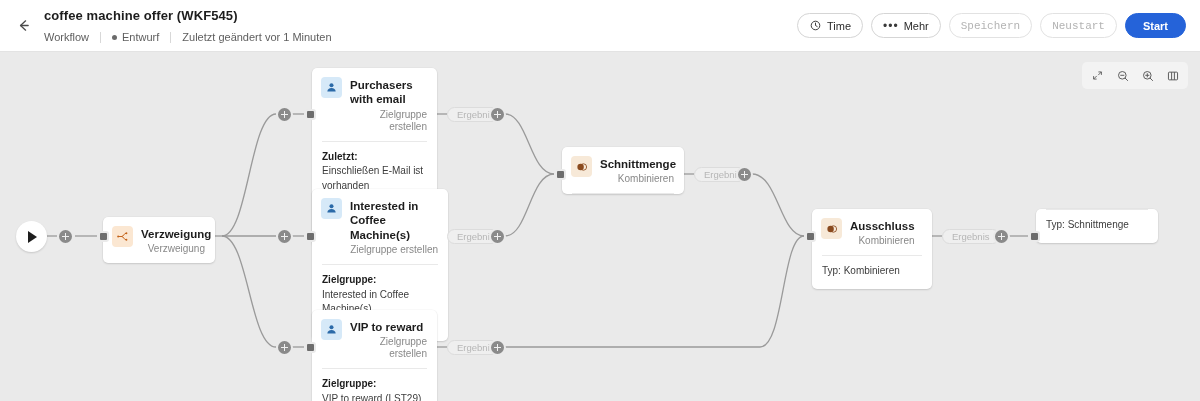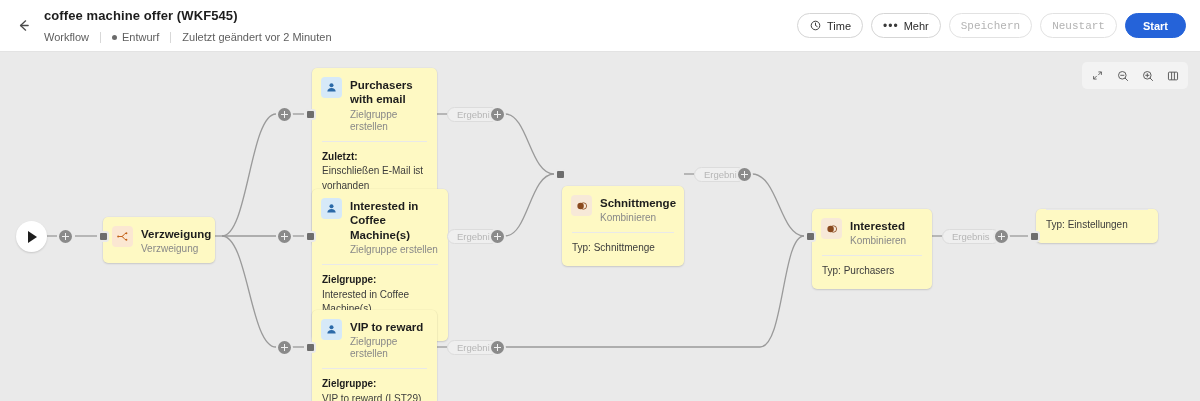--- a/index.html
+++ b/index.html
@@ -55,36 +55,36 @@
     background: #f3f3f3; border-radius: 5px;
     display: flex; align-items: center; gap: 2px; padding: 0 4px; z-index: 20;
   }
   .ctool {
     width: 23px; height: 21px; display: flex; align-items: center; justify-content: center;
     border-radius: 4px; cursor: pointer; color: #5a5a5a;
   }
 
   
   .node {
-    position: absolute; background: #fef9c3; border-radius: 5px;
+    position: absolute; background: #ffffff; border-radius: 5px;
     box-shadow: 0 1px 2px rgba(0,0,0,.13), 0 0 0 .5px rgba(0,0,0,.04);
     z-index: 10;
   }
   .node-head { display: flex; align-items: flex-start; gap: 8px; padding: 9px 10px 8px 9px; }
   .node-icon {
     width: 21px; height: 21px; border-radius: 4px; flex: 0 0 21px;
     display: flex; align-items: center; justify-content: center;
   }
   .ic-audience { background: #d6e9f8; }
   .ic-combine  { background: #f7e9d8; }
   .ic-email    { background: #dcdcf8; }
   .ic-branch   { background: #fbe7d2; }
   .node-titles { display: flex; flex-direction: column; gap: 2px; min-width: 0; padding-top: 1px; }
   .node-title { font-size: 11.5px; font-weight: bold; color: #1d1d1d; line-height: 1.25; }
-  .node-sub { font-size: 10px; color: #888888; line-height: 1.2; }
+  .node-sub { font-size: 10px; color: #888888; line-height: 1.2; text-align: right; }
   .node-divider { height: 1px; background: #e9e9e9; margin: 0 10px; }
   .node-body { padding: 8px 10px 10px 10px; font-size: 10px; color: #3c3c3c; line-height: 1.45; }
   .node-body b { font-weight: bold; color: #1d1d1d; }
   .node-body .line { display: block; }
 
   
   .port {
     position: absolute; width: 11px; height: 11px; border-radius: 3px;
     background: #6d6d6d; border: 2px solid #eaeaea; z-index: 14;
   }
@@ -127,21 +127,21 @@
     <div class="title-block">
       <div class="wf-title">coffee machine offer (WKF545)</div>
       <div class="wf-sub">
         <span class="seg">Workflow</span>
         <span class="sep"></span>
         <span class="seg status-wrap">
           <i class="status-dot"></i>
           <span class="status-text">Entwurf</span>
         </span>
         <span class="sep"></span>
-        <span class="seg">Zuletzt geändert vor 2 Minuten</span>
+        <span class="seg">Zuletzt geändert vor 1 Minuten</span>
       </div>
     </div>
 
     <div class="top-actions">
 
       <div class="btn">
         <svg width="13" height="13" viewBox="0 0 20 20" fill="none" stroke="currentColor" stroke-width="1.4">
           <circle cx="10" cy="10" r="6.6"></circle>
           <path d="M10 6.3 V10 L12.6 11.6" stroke-linecap="round" stroke-linejoin="round"></path>
         </svg>
@@ -341,65 +341,62 @@
       <div class="node-divider"></div>
       <div class="node-body">
         <b class="line">Zielgruppe:</b>
         <span class="line">VIP to reward (LST29)</span>
       </div>
     </div>
     <div class="result-pill" style="left:447px; top:288px;">Ergebnis</div>
     <div class="plus" style="left:489px; top:287px;"></div>
 
     <div class="port" style="left:555px; top:117px;"></div>
-    <div class="node" style="left:562px; top:95px; width:122px;margin-top:39px;">
+    <div class="node" style="left:562px; top:95px; width:122px;">
       <div class="node-head">
         <div class="node-icon ic-combine">
           <svg width="14" height="14" viewBox="0 0 20 20">
             <circle cx="8" cy="10" r="4.6" fill="#8a4a1e"></circle>
             <circle cx="12" cy="10" r="4.6" fill="none" stroke="#8a4a1e" stroke-width="1.2"></circle>
           </svg>
         </div>
         <div class="node-titles">
           <div class="node-title">Schnittmenge</div>
           <div class="node-sub">Kombinieren</div>
         </div>
       </div>
       <div class="node-divider"></div>
-      <div class="node-body">
-        <span class="line">Typ: Schnittmenge</span>
-      </div>
     </div>
     <div class="result-pill" style="left:694px; top:115px;">Ergebnis</div>
     <div class="plus" style="left:736px; top:114px;"></div>
 
     <div class="port" style="left:805px; top:179px;"></div>
     <div class="node" style="left:812px; top:157px; width:120px;">
       <div class="node-head">
         <div class="node-icon ic-combine">
           <svg width="14" height="14" viewBox="0 0 20 20">
             <circle cx="8" cy="10" r="4.6" fill="#8a4a1e"></circle>
             <circle cx="12" cy="10" r="4.6" fill="none" stroke="#8a4a1e" stroke-width="1.2"></circle>
           </svg>
         </div>
         <div class="node-titles">
-          <div class="node-title">Interested</div>
+          <div class="node-title">Ausschluss</div>
           <div class="node-sub">Kombinieren</div>
         </div>
       </div>
       <div class="node-divider"></div>
       <div class="node-body">
-        <span class="line">Typ: Purchasers</span>
+        <span class="line">Typ: Kombinieren</span>
       </div>
     </div>
     <div class="result-pill" style="left:942px; top:177px;">Ergebnis</div>
     <div class="plus" style="left:993px; top:176px;"></div>
 
     <div class="port" style="left:1029px; top:179px;"></div>
     <div class="node" style="left:1036px; top:157px; width:122px;">
       <div class="node-divider"></div>
       <div class="node-body">
-        <span class="line">Typ: Einstellungen</span>
+        <span class="line">Typ: Schnittmenge</span>
       </div>
     </div>
 
   </div>
 </div>
 
 </body></html>

